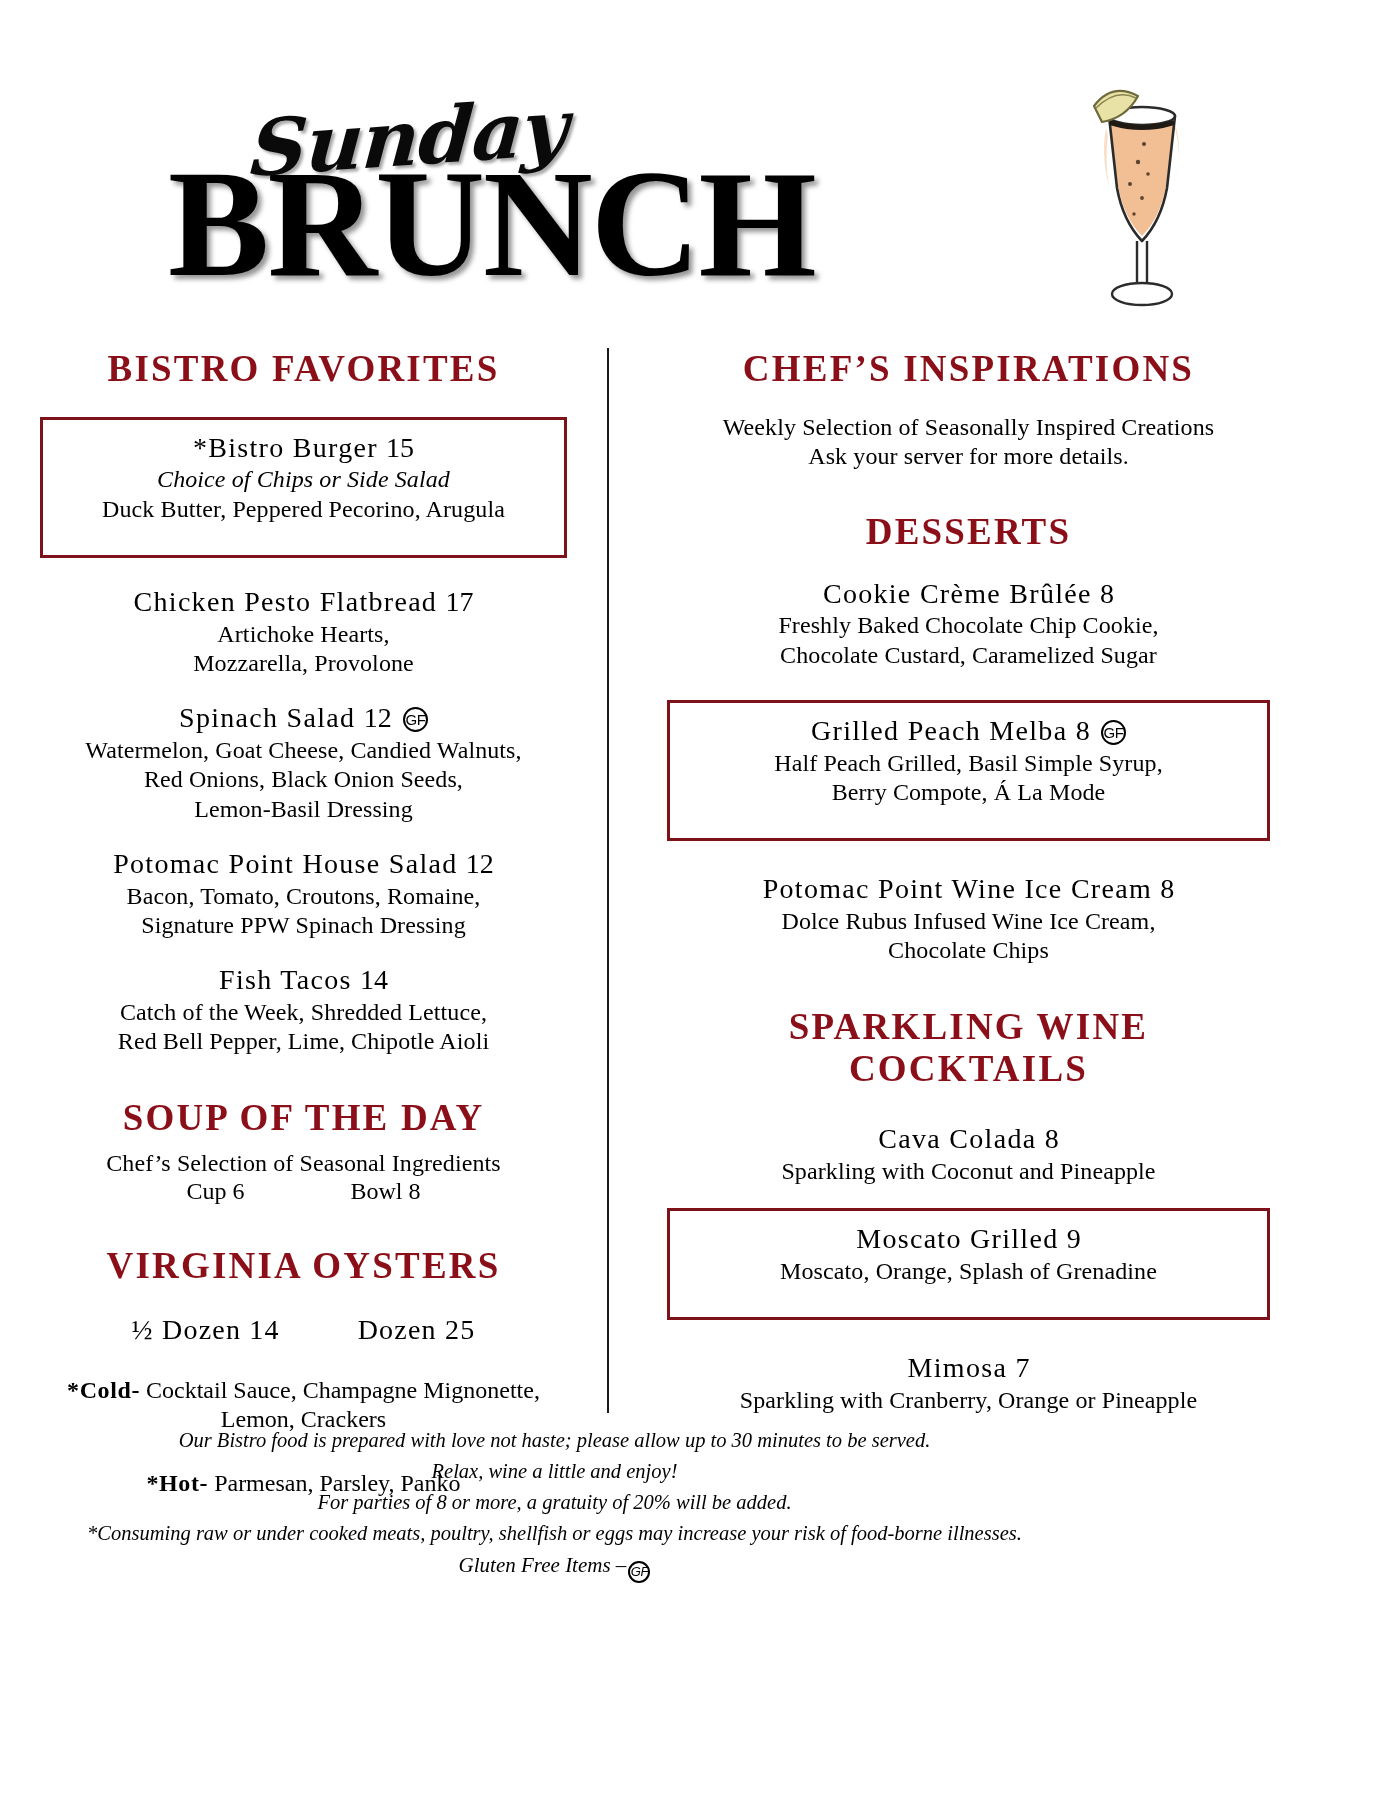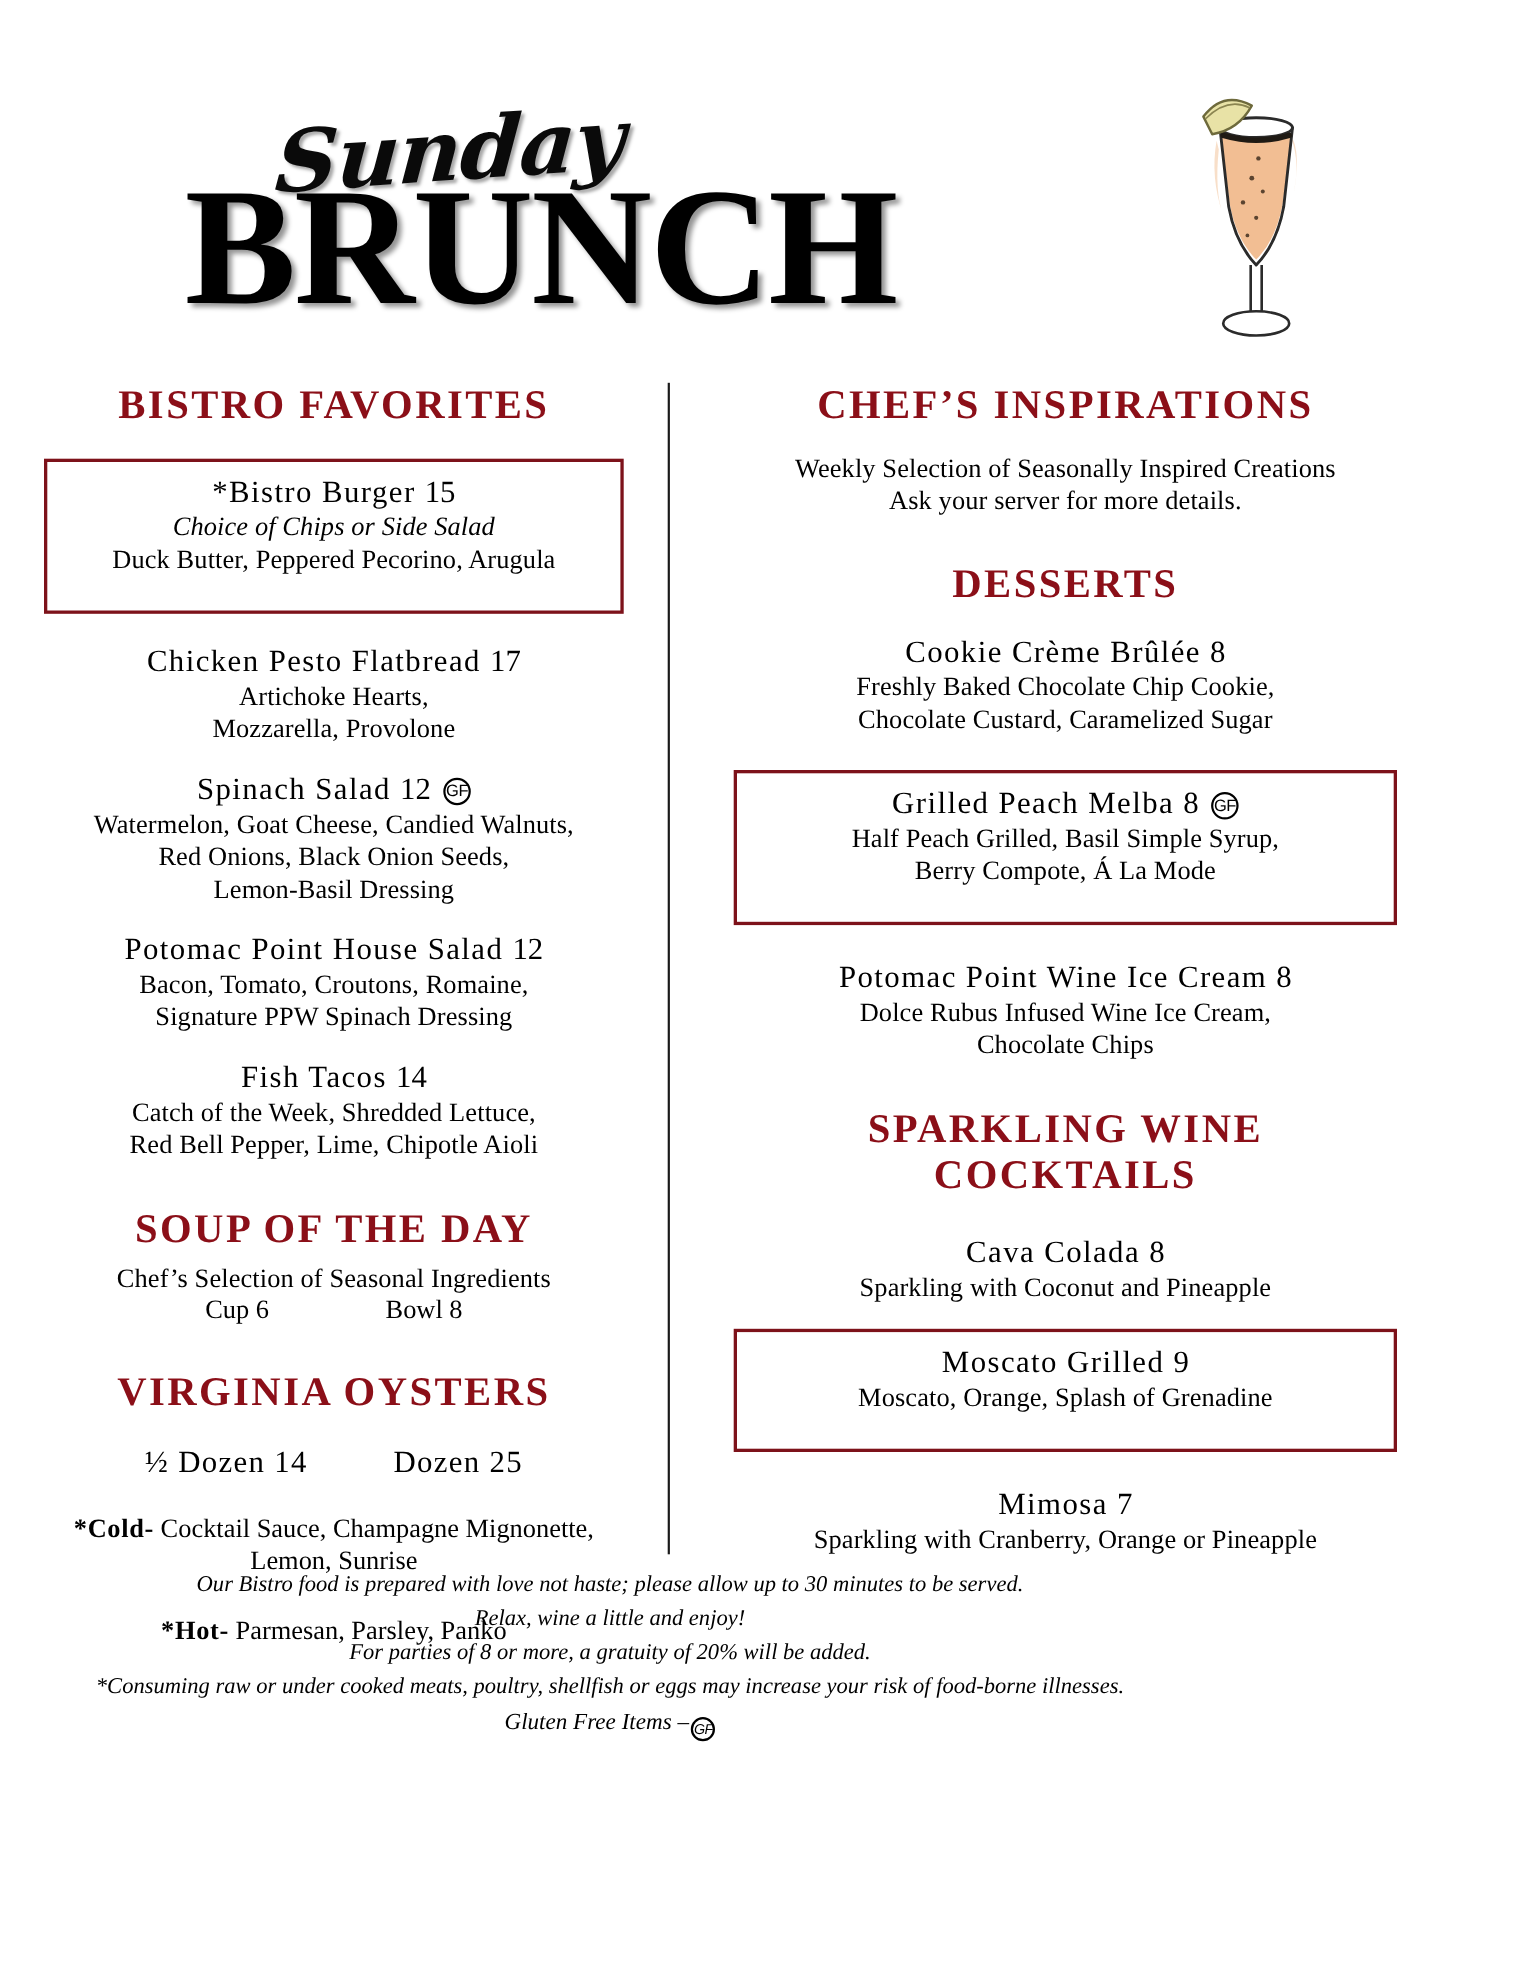--- a/index.html
+++ b/index.html
@@ -331,21 +331,21 @@
           <span>25</span>
         </span>
       </div>
       <div class="sp30"></div>
 
       <div class="item">
         <div class="prep-line">
           <b>*Cold-</b>
           <span>Cocktail Sauce, Champagne Mignonette,</span>
         </div>
-        <div class="prep-line">Lemon, Sunrise</div>
+        <div class="prep-line">Lemon, Crackers</div>
       </div>
       <div class="sp34"></div>
 
       <div class="item">
         <div class="prep-line">
           <b>*Hot-</b>
           <span>Parmesan, Parsley, Panko</span>
         </div>
       </div>
 

